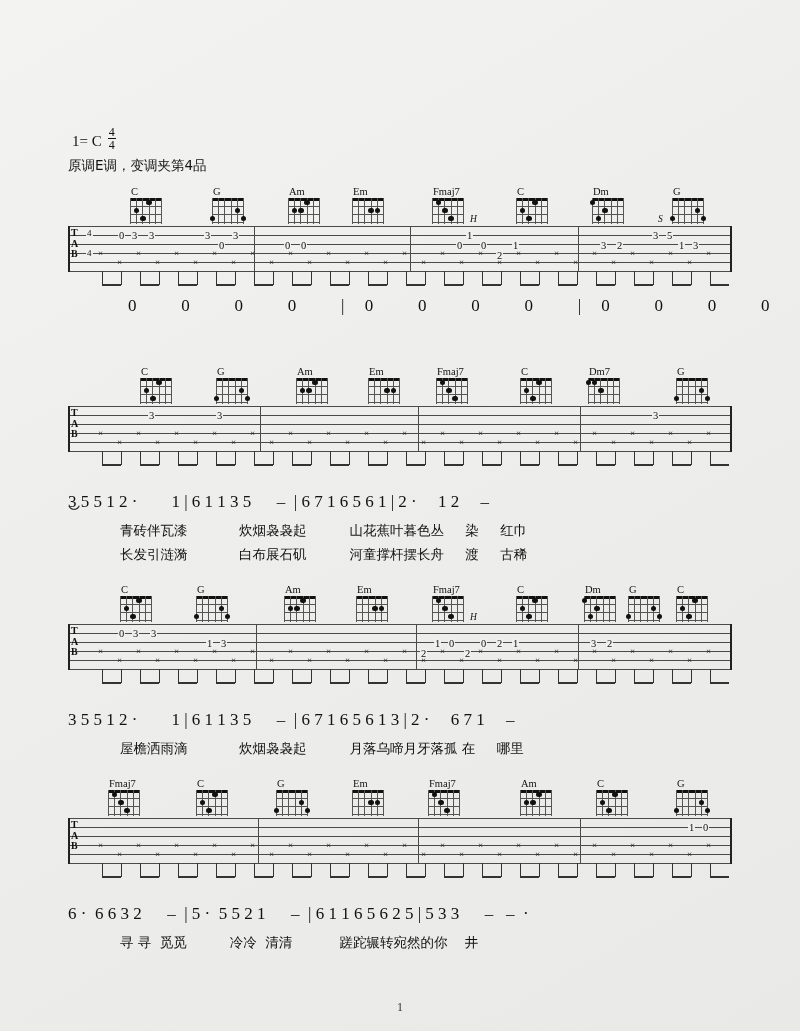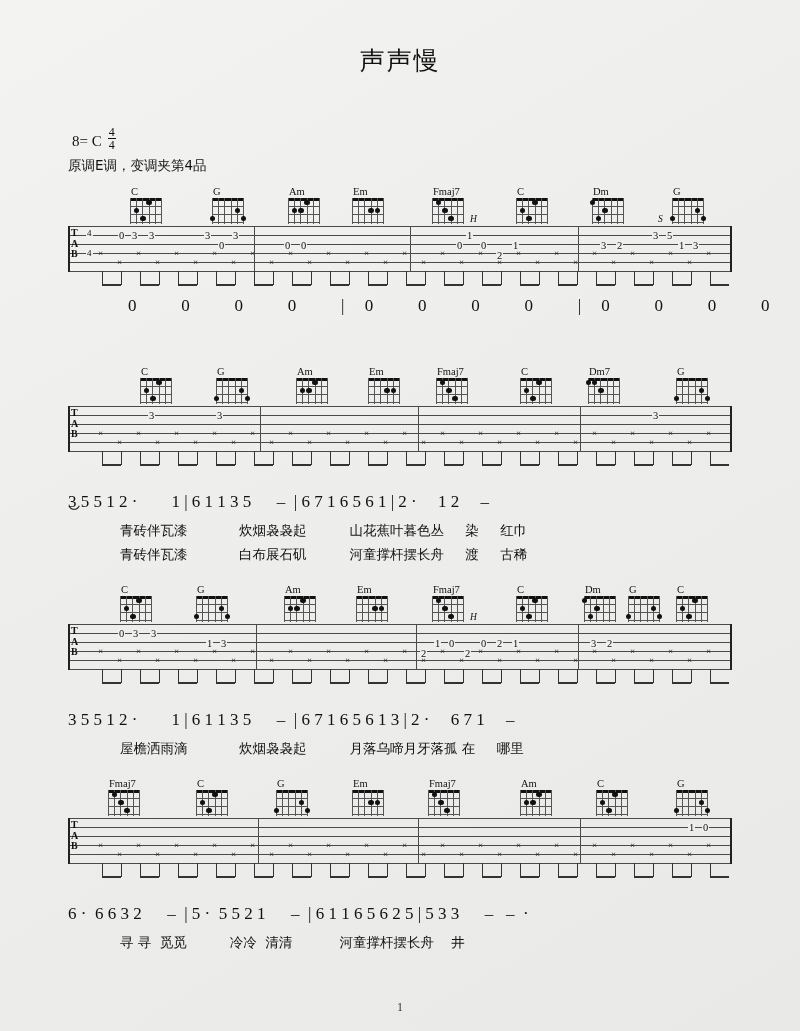--- a/index.html
+++ b/index.html
@@ -217,24 +217,23 @@
     font-family: "Liberation Serif", serif;
     font-size: 20px;
     color: #111;
   }
 </style>
 </head>
 <body>
 
 <div class="page">
 
-  <div class="title">声声慢</div>
 
   <div class="keyline">
-    <span>8= C</span><span class="frac"><span class="num">4</span><span class="den">4</span></span>
+    <span>1= C</span><span class="frac"><span class="num">4</span><span class="den">4</span></span>
   </div>
   <div class="subkey">原调E调，变调夹第4品</div>
 
   <div class="system" style="top:186px;">
     <div id="s1-chords">
         <div class="chord" style="left: 62px; top: 0px;">
           <div class="cname">C</div>
           <div class="grid">
             <div class="nut"></div>
             <div class="fret" style="top: 8px;"></div>
@@ -742,21 +741,21 @@
         <div class="beam" style="left: 452px; top: 58px; width: 19px;"></div>
         <div class="beam" style="left: 490px; top: 58px; width: 19px;"></div>
         <div class="beam" style="left: 528px; top: 58px; width: 19px;"></div>
         <div class="beam" style="left: 566px; top: 58px; width: 19px;"></div>
         <div class="beam" style="left: 604px; top: 58px; width: 19px;"></div>
         <div class="beam" style="left: 642px; top: 58px; width: 19px;"></div>
       </div>
     <div class="repeat" style="top:118px; left:0px;">‿</div>
     <div class="jianpu" style="top:126px; left:0px;">3 5 5 1 2 ·        1 | 6 1 1 3 5      –  | 6 7 1 6 5 6 1 | 2 ·     1 2     –</div>
     <div class="lyrics" style="top:156px; left:52px;">青砖伴瓦漆            炊烟袅袅起          山花蕉叶暮色丛     染     红巾</div>
-    <div class="lyrics" style="top:180px; left:52px;">青砖伴瓦漆            白布展石矶          河童撑杆摆长舟     渡     古稀</div>
+    <div class="lyrics" style="top:180px; left:52px;">长发引涟漪            白布展石矶          河童撑杆摆长舟     渡     古稀</div>
   </div>
 
   <div class="system" style="top:584px;">
     <div id="s3-chords">
         <div class="chord" style="left: 52px; top: 0px;">
           <div class="cname">C</div>
           <div class="grid">
             <div class="nut"></div>
             <div class="fret" style="top: 8px;"></div>
             <div class="fret" style="top: 16px;"></div>
@@ -1271,17 +1270,17 @@
         <div class="beam" style="left: 376px; top: 58px; width: 19px;"></div>
         <div class="beam" style="left: 414px; top: 58px; width: 19px;"></div>
         <div class="beam" style="left: 452px; top: 58px; width: 19px;"></div>
         <div class="beam" style="left: 490px; top: 58px; width: 19px;"></div>
         <div class="beam" style="left: 528px; top: 58px; width: 19px;"></div>
         <div class="beam" style="left: 566px; top: 58px; width: 19px;"></div>
         <div class="beam" style="left: 604px; top: 58px; width: 19px;"></div>
         <div class="beam" style="left: 642px; top: 58px; width: 19px;"></div>
       </div>
     <div class="jianpu" style="top:126px; left:0px;">6 ·  6 6 3 2      –  | 5 ·  5 5 2 1      –  | 6 1 1 6 5 6 2 5 | 5 3 3      –   –  ·</div>
-    <div class="lyrics" style="top:156px; left:52px;">寻 寻  觅觅          冷冷  清清           河童撑杆摆长舟    井</div>
+    <div class="lyrics" style="top:156px; left:52px;">寻 寻  觅觅          冷冷  清清           蹉跎辗转宛然的你    井</div>
   </div>
 
   <div class="pagenum">1</div>
 </div>
 
 </body></html>

